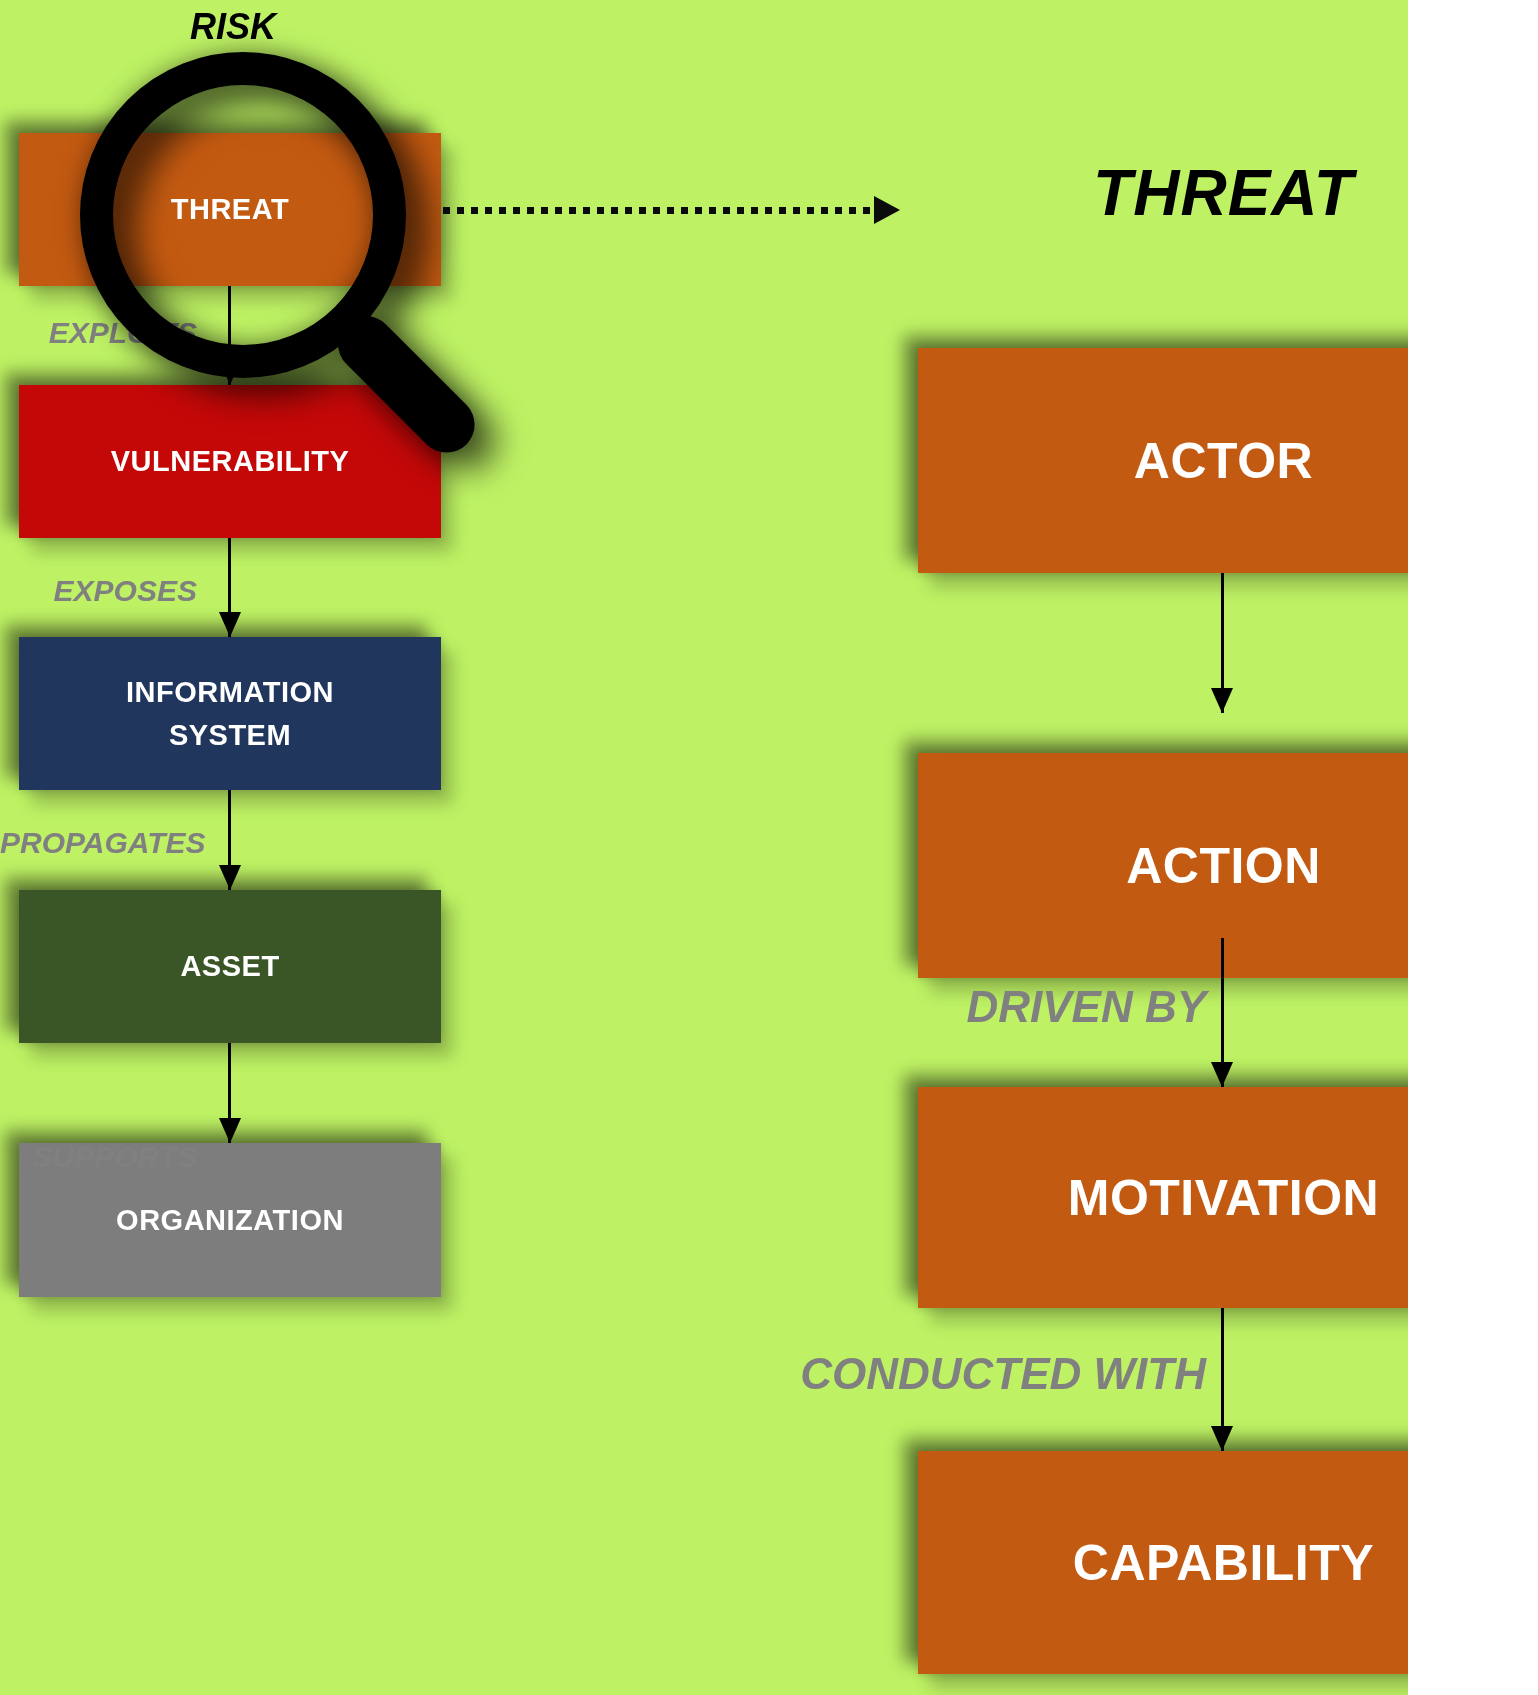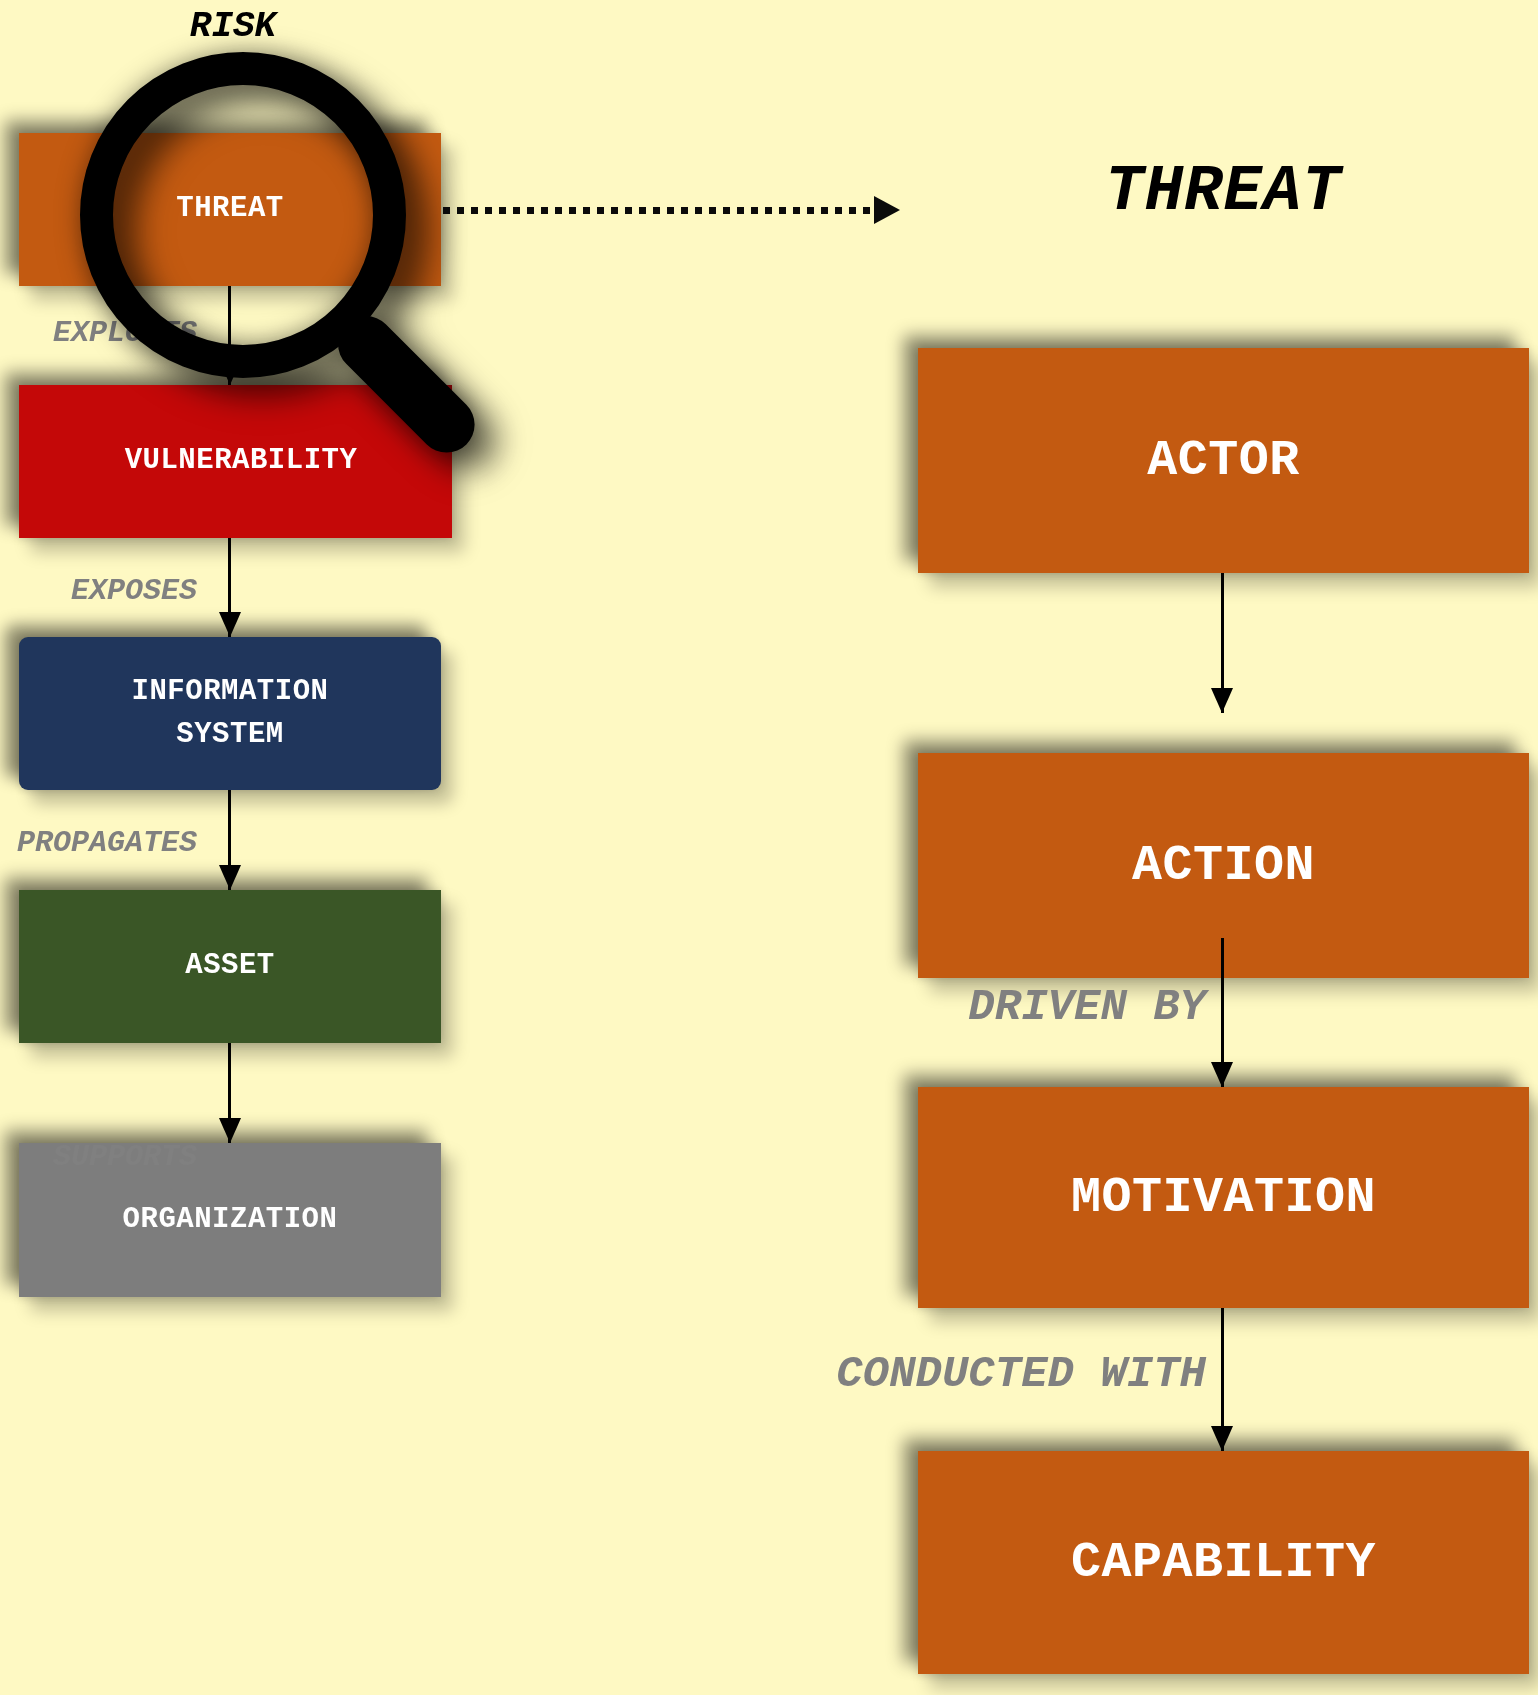--- a/index.html
+++ b/index.html
@@ -1,31 +1,31 @@
 <!DOCTYPE html>
 <html><head>
 <meta charset="utf-8">
 <style>
   html,body{margin:0;padding:0;background:#ffffff;}
   #canvas{
-    position:relative;width:1538px;height:1695px;background:#fef9c3;overflow:hidden;
-    font-family:Liberation Mono, monospace;
+    position:relative;width:1408px;height:1695px;background:#bef264;overflow:hidden;
+    font-family:Liberation Sans, sans-serif;
   }
   
   .box{
     position:absolute;display:flex;align-items:center;justify-content:center;
     color:#ffffff;font-weight:700;text-align:center;
     box-shadow:-14px -12px 16px rgba(0,0,0,.45), 0 0 10px rgba(0,0,0,.18), 12px 14px 16px rgba(0,0,0,.22);
   }
   .lbox{left:19px;width:422px;height:153px;font-size:29px;letter-spacing:.5px;}
   .lbox .wrap{max-width:300px;line-height:1.45;}
   .rbox{left:918px;width:611px;height:225px;font-size:50px;letter-spacing:.5px;}
   .c-orange{background:#C35A11;}
-  .c-red{background:#C40808;padding-left:11px;}
-  .c-blue{background:#20365C;border-radius:9px;}
+  .c-red{background:#C40808;}
+  .c-blue{background:#20365C;}
   .c-green{background:#3A5626;}
   .c-gray{background:#7D7D7D;}
 
   
   .risk{
     position:absolute;left:103px;top:6px;width:260px;text-align:center;
     font-size:36px;font-weight:700;font-style:italic;color:#000;
   }
   .bigtitle{
     position:absolute;left:918px;top:156px;width:611px;text-align:center;

